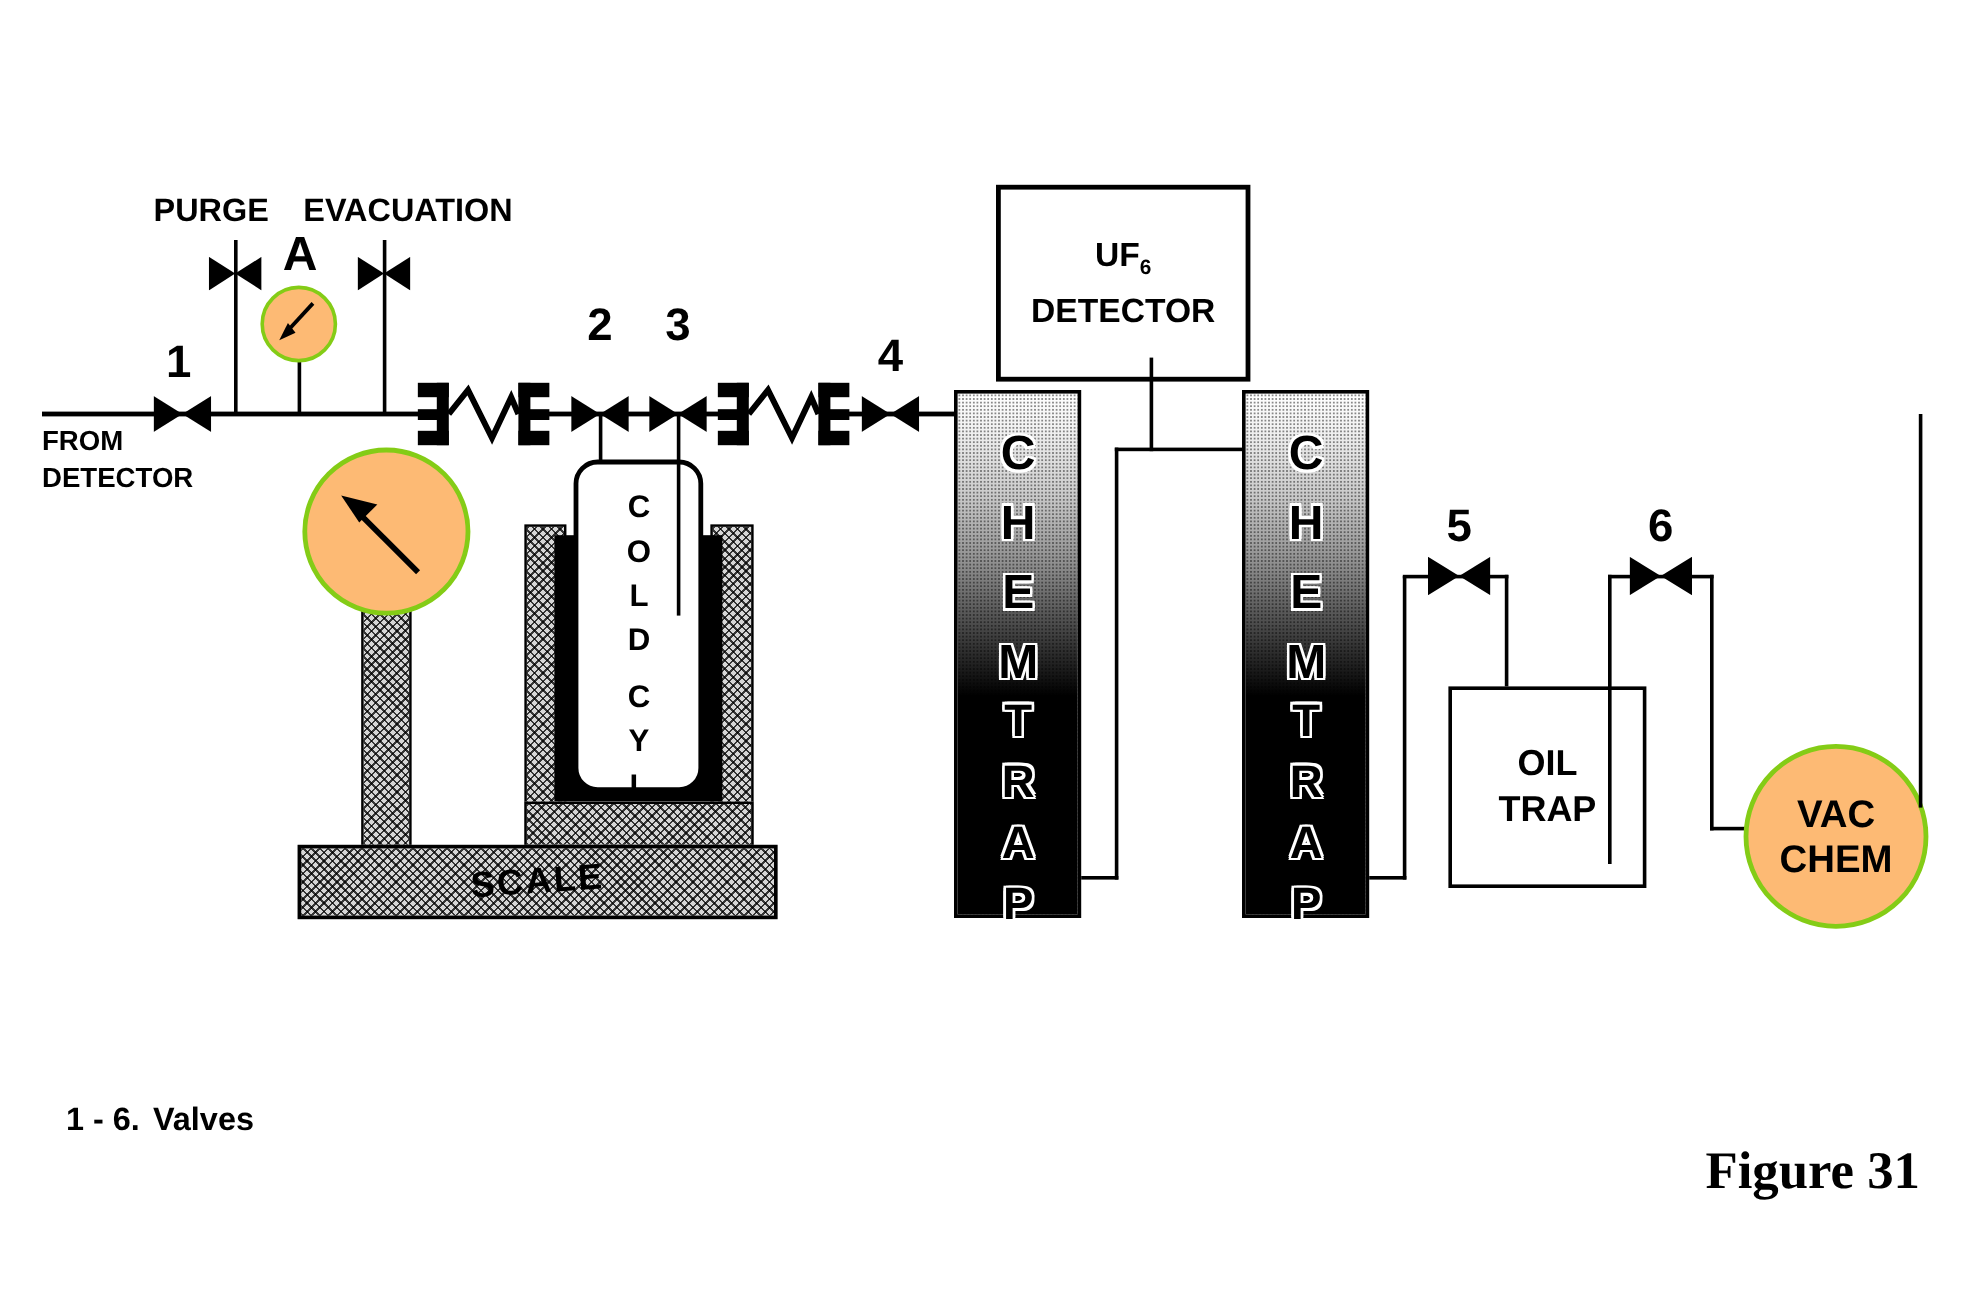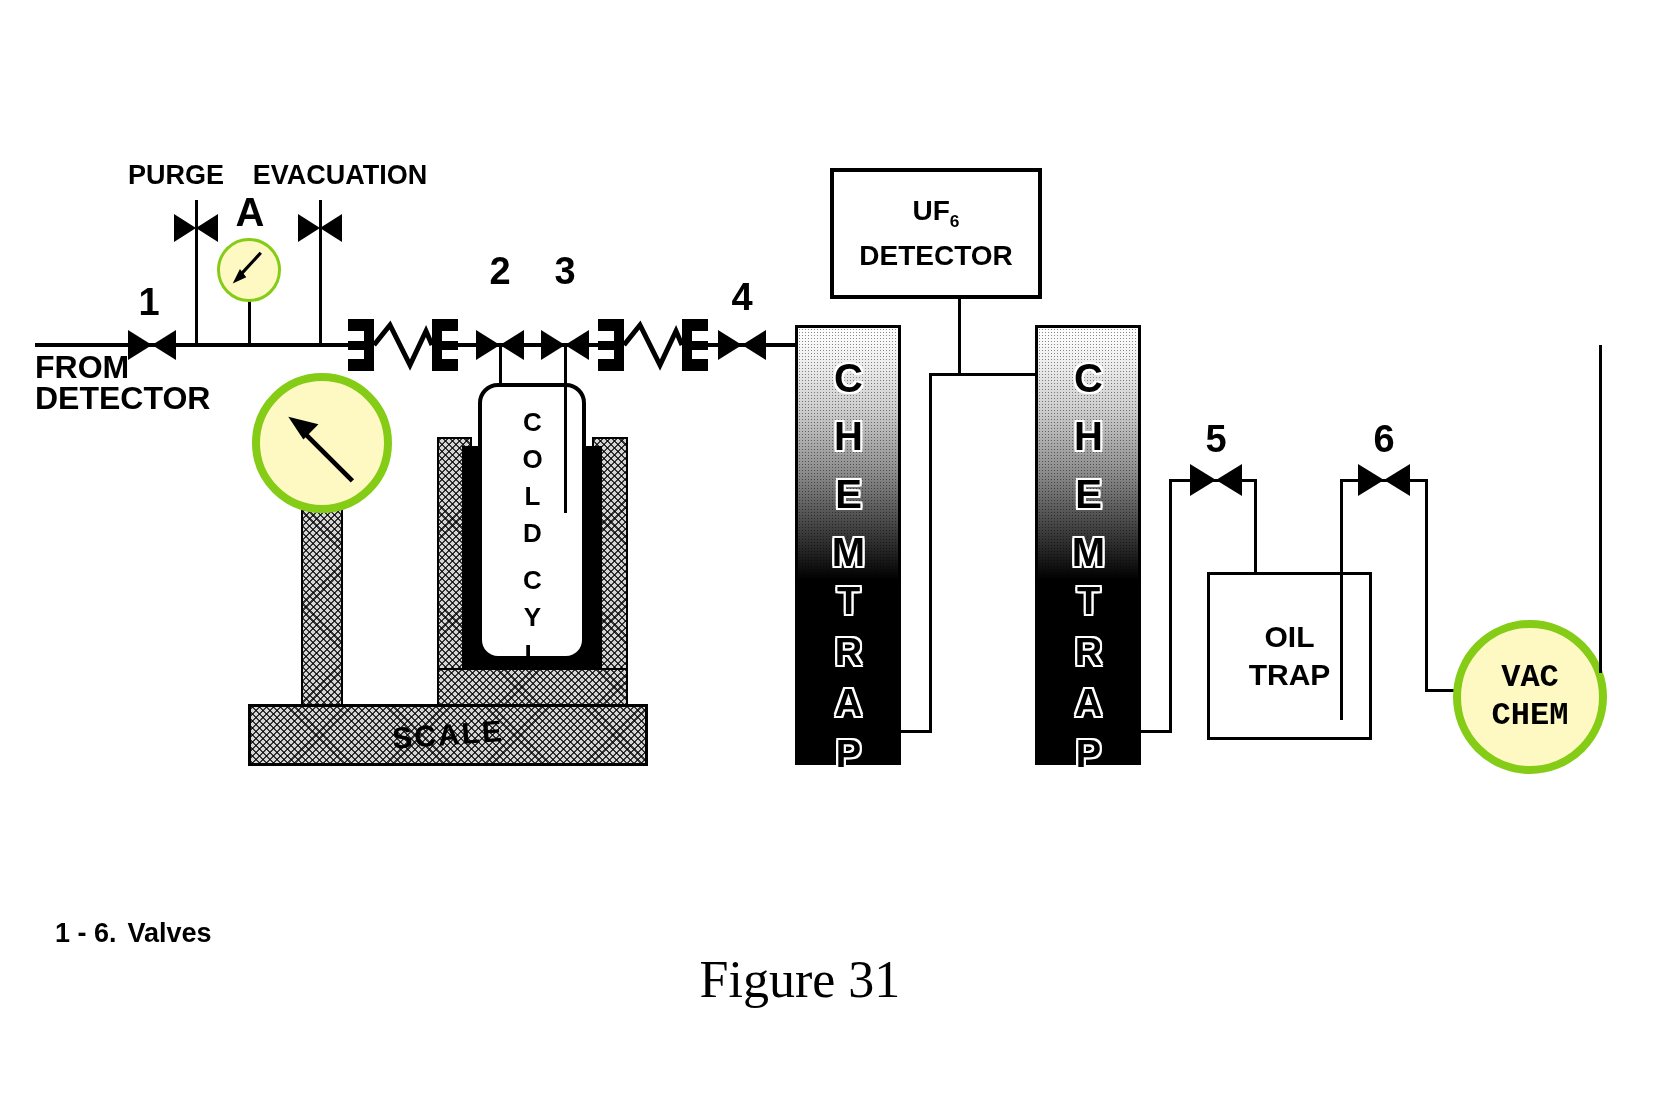--- a/index.html
+++ b/index.html
@@ -12,43 +12,43 @@
   .num{position:absolute;font-weight:700;font-size:38px;color:#000;transform:translateX(-50%);}
   .valve{position:absolute;}
   .flex{position:absolute;}
   .hatch{
     position:absolute;background-color:#d6d6d6;border:2px solid #000;box-sizing:border-box;
     background-image:
       repeating-linear-gradient(45deg, rgba(0,0,0,.75) 0 1.5px, transparent 1.5px 5px),
       repeating-linear-gradient(135deg, rgba(0,0,0,.75) 0 1.5px, transparent 1.5px 5px);
   }
   .gauge{
-    position:absolute;border-radius:50%;background:#fef9c3;border:8px solid #84cc16;box-sizing:border-box;font-family:Liberation Mono, monospace;
+    position:absolute;border-radius:50%;background:#fdba74;border:4px solid #84cc16;box-sizing:border-box;
   }
   .trap{
     position:absolute;border:3px solid #000;box-sizing:border-box;
     background-image:
       radial-gradient(rgba(0,0,0,.45) .8px, transparent 1px),
       linear-gradient(180deg,#ffffff 0%,#f1f1f1 7%,#cccccc 19%,#8d8d8d 33%,#3c3c3c 47%,#000000 58%,#000000 100%);
     background-size:3px 3px,100% 100%;
   }
   .vtext{
     position:absolute;writing-mode:vertical-lr;text-orientation:upright;
     font-weight:800;color:#000;left:50%;transform:translateX(-50%);white-space:nowrap;
   }
   .outline{
     text-shadow:-2px -2px 0 #fff,2px -2px 0 #fff,-2px 2px 0 #fff,2px 2px 0 #fff,
                 -2px 0 0 #fff,2px 0 0 #fff,0 -2px 0 #fff,0 2px 0 #fff;
   }
   .box{position:absolute;background:#fff;border:4px solid #000;box-sizing:border-box;
        display:flex;flex-direction:column;align-items:center;justify-content:center;
        font-weight:700;text-align:center;}
   .legend-row{position:absolute;font-weight:700;font-size:27px;color:#000;}
-  .caption{position:absolute;left:0;width:1600px;text-align:center;
-           font-family:"Liberation Serif",serif;font-weight:400;font-size:52px;color:#000;}
+  .caption{position:absolute;left:0;width:1600px;text-align:right;
+           font-family:"Liberation Serif",serif;font-weight:700;font-size:44px;color:#000;}
 </style>
 </head>
 <body>
 
 <div id="canvas">
 
   <div class="pipe" style="left:35px;top:343px;width:318px;height:4px;"></div>
   <div class="pipe" style="left:453px;top:343px;width:152px;height:4px;"></div>
   <div class="pipe" style="left:705px;top:343px;width:92px;height:4px;"></div>
 
@@ -57,21 +57,21 @@
   <div class="pipe" style="left:319px;top:200px;width:3px;height:145px;"></div>
   <div class="pipe" style="left:499px;top:345px;width:3px;height:55px;"></div>
 
   <div class="lbl" style="left:176px;top:160px;font-size:27px;transform:translateX(-50%);text-align:right;">PURGE</div>
   <div class="lbl" style="left:340px;top:160px;font-size:27px;transform:translateX(-50%);">EVACUATION</div>
   <div class="lbl" style="left:250px;top:190px;font-size:40px;transform:translateX(-50%);">A</div>
   <div class="num" style="left:149px;top:281px;">1</div>
   <div class="num" style="left:500px;top:250px;">2</div>
   <div class="num" style="left:565px;top:250px;">3</div>
   <div class="num" style="left:742px;top:276px;">4</div>
-  <div class="lbl" style="left:35px;top:352px;font-size:32px;line-height:31px;">
+  <div class="lbl" style="left:35px;top:352px;font-size:23px;line-height:31px;">
     <div>FROM</div>
     <div>DETECTOR</div>
   </div>
 
   <div class="valve" style="left:128px;top:330px;width:48px;height:30px;"><svg viewBox="0 0 48 30" width="100%" height="100%" preserveAspectRatio="none">
         <polygon points="0,0 0,30 24,15" fill="#000"></polygon>
         <polygon points="48,0 48,30 24,15" fill="#000"></polygon>
       </svg></div>
   <div class="valve" style="left:174px;top:214px;width:44px;height:28px;"><svg viewBox="0 0 48 30" width="100%" height="100%" preserveAspectRatio="none">
         <polygon points="0,0 0,30 24,15" fill="#000"></polygon>
@@ -153,21 +153,21 @@
 
   <div class="trap" style="left:795px;top:325px;width:106px;height:440px;">
     <span class="vtext outline" style="top:28px;font-size:40px;letter-spacing:14px;">CHEM</span>
     <span class="vtext outline" style="top:252px;font-size:38px;letter-spacing:9px;">TRAP</span>
   </div>
   <div class="trap" style="left:1035px;top:325px;width:106px;height:440px;">
     <span class="vtext outline" style="top:28px;font-size:40px;letter-spacing:14px;">CHEM</span>
     <span class="vtext outline" style="top:252px;font-size:38px;letter-spacing:9px;">TRAP</span>
   </div>
 
-  <div class="box" style="left:830px;top:168px;width:212px;height:131px;font-size:28px;line-height:36px;">
+  <div class="box" style="left:830px;top:154px;width:212px;height:164px;font-size:28px;line-height:36px;">
     <div>
       <span>UF</span><sub style="font-size:0.62em;">6</sub>
     </div>
     <div>DETECTOR</div>
   </div>
 
   <div class="pipe" style="left:958px;top:298px;width:3px;height:78px;"></div>
   <div class="pipe" style="left:929px;top:373px;width:106px;height:3px;"></div>
   <div class="pipe" style="left:929px;top:373px;width:3px;height:360px;"></div>
   <div class="pipe" style="left:901px;top:730px;width:31px;height:3px;"></div>

